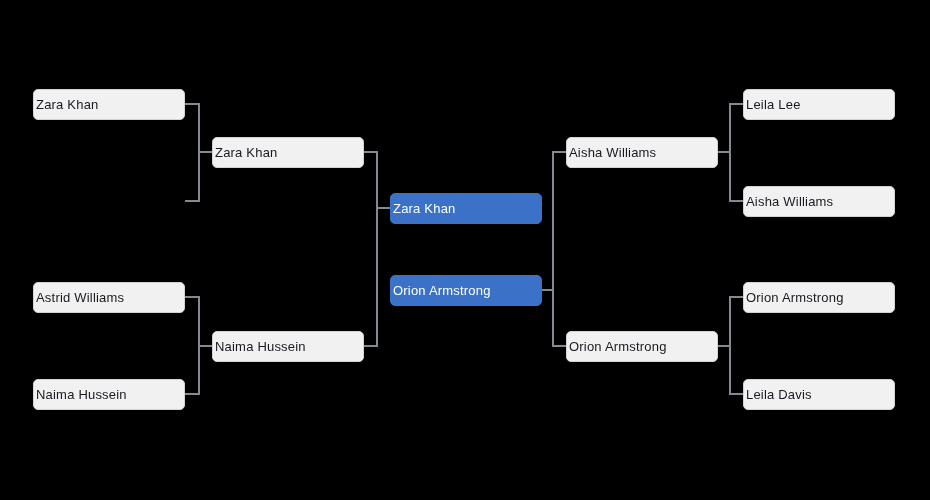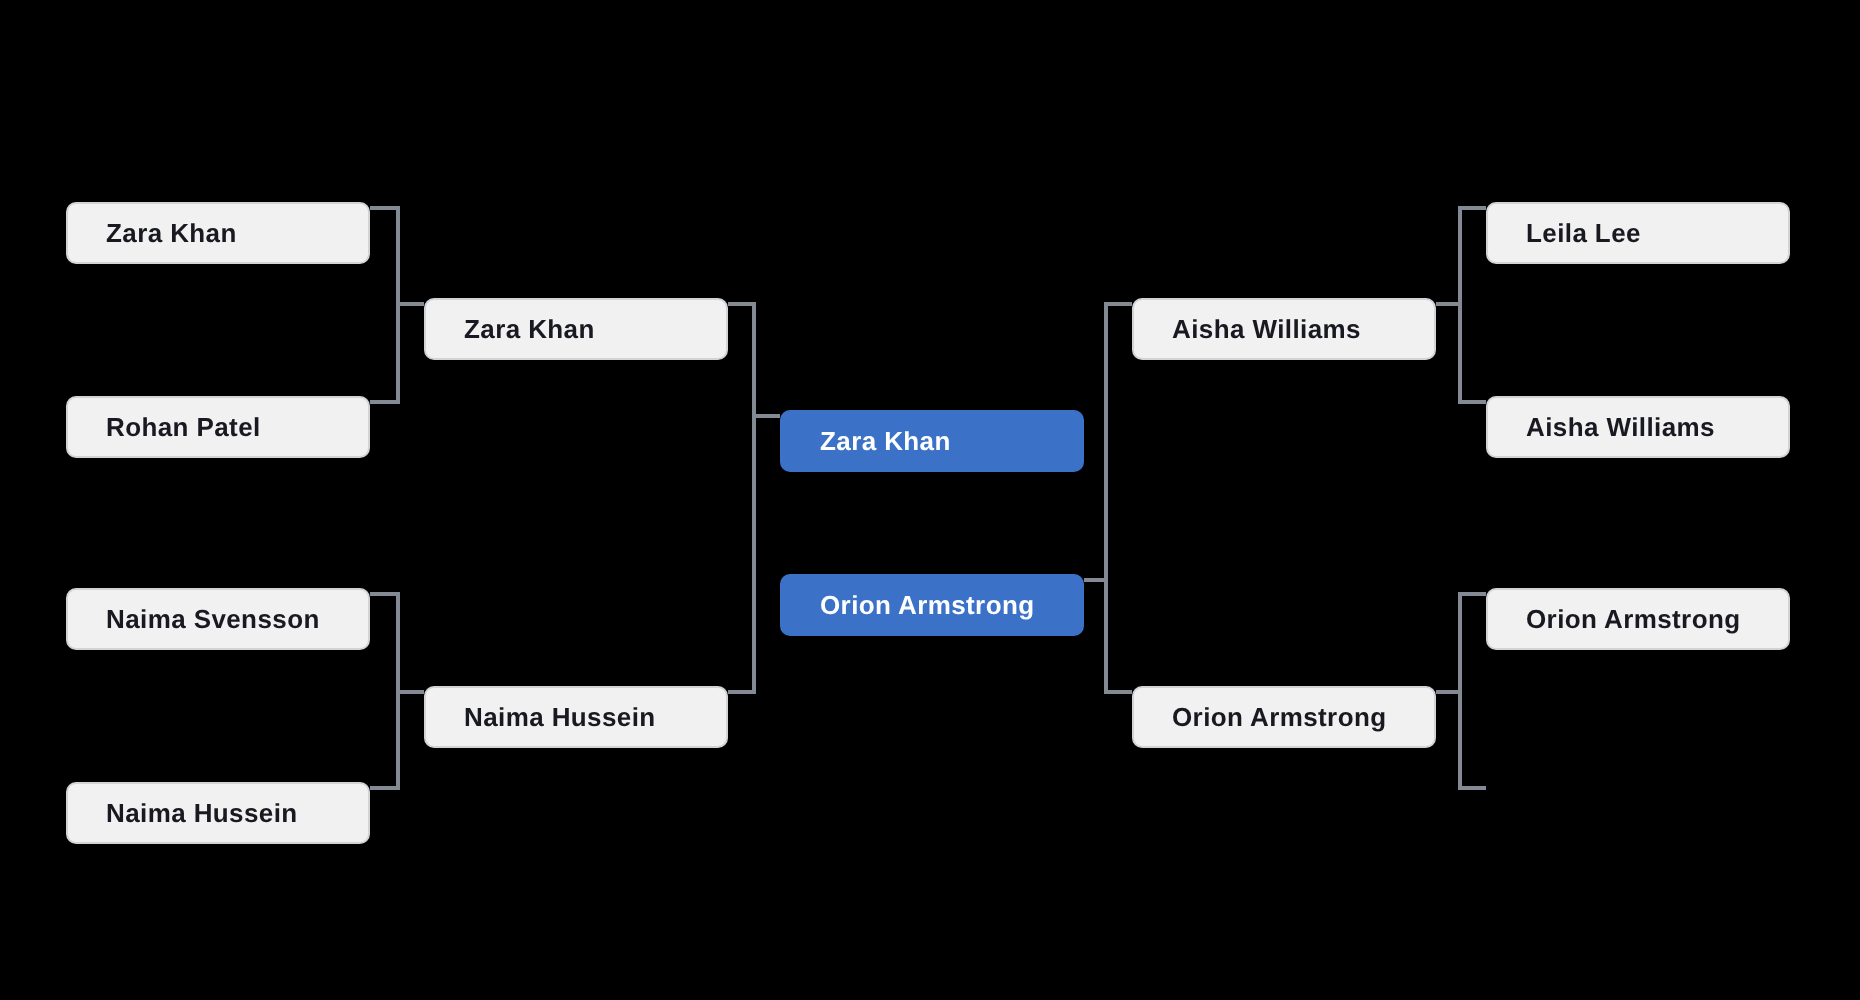--- a/index.html
+++ b/index.html
@@ -27,62 +27,61 @@
   .node {
     position: absolute;
     width: 152px;
     height: 31px;
     box-sizing: border-box;
     background: var(--node-bg);
     border: 1px solid var(--node-border);
     border-radius: 5px;
     color: var(--node-text);
     font-size: 13px;
-    font-weight: 700;
+    font-weight: 400;
     line-height: 29px;
-    padding-left: 19px;
+    padding-left: 2px;
     white-space: nowrap;
     overflow: hidden;
     letter-spacing: 0.2px;
-    margin-top: 12px;
   }
   .node.winner {
     background: var(--winner-bg);
     border-color: var(--winner-bg);
     color: var(--winner-text);
   }
   .h-line, .v-line {
     position: absolute;
     background: var(--connector);
   }
   .h-line { height: 2px; }
   .v-line { width: 2px; }
 </style>
 </head>
 <body>
 
 <div class="stage">
 
   <div class="node" style="left:33px; top:89px;">Zara Khan</div>
-  <div class="node" style="left:33px; top:186px;">Rohan Patel</div>
-  <div class="node" style="left:33px; top:282px;">Naima Svensson</div>
+  <div class="node" style="left:33px; top:282px;">Astrid Williams</div>
   <div class="node" style="left:33px; top:379px;">Naima Hussein</div>
 
   <div class="node" style="left:212px; top:137px;">Zara Khan</div>
   <div class="node" style="left:212px; top:331px;">Naima Hussein</div>
 
   <div class="node winner" style="left:390px; top:193px;">Zara Khan</div>
   <div class="node winner" style="left:390px; top:275px;">Orion Armstrong</div>
 
   <div class="node" style="left:566px; top:137px;">Aisha Williams</div>
   <div class="node" style="left:566px; top:331px;">Orion Armstrong</div>
 
   <div class="node" style="left:743px; top:89px;">Leila Lee</div>
   <div class="node" style="left:743px; top:186px;">Aisha Williams</div>
   <div class="node" style="left:743px; top:282px;">Orion Armstrong</div>
+  <div class="node" style="left:743px; top:379px;">Leila Davis</div>
 
   <div class="h-line" style="left:185px; top:103px; width:15px;"></div>
   <div class="h-line" style="left:185px; top:200px; width:15px;"></div>
   <div class="v-line" style="left:198px; top:103px; height:99px;"></div>
   <div class="h-line" style="left:198px; top:151px; width:14px;"></div>
 
   <div class="h-line" style="left:185px; top:296px; width:15px;"></div>
   <div class="h-line" style="left:185px; top:393px; width:15px;"></div>
   <div class="v-line" style="left:198px; top:296px; height:99px;"></div>
   <div class="h-line" style="left:198px; top:345px; width:14px;"></div>

